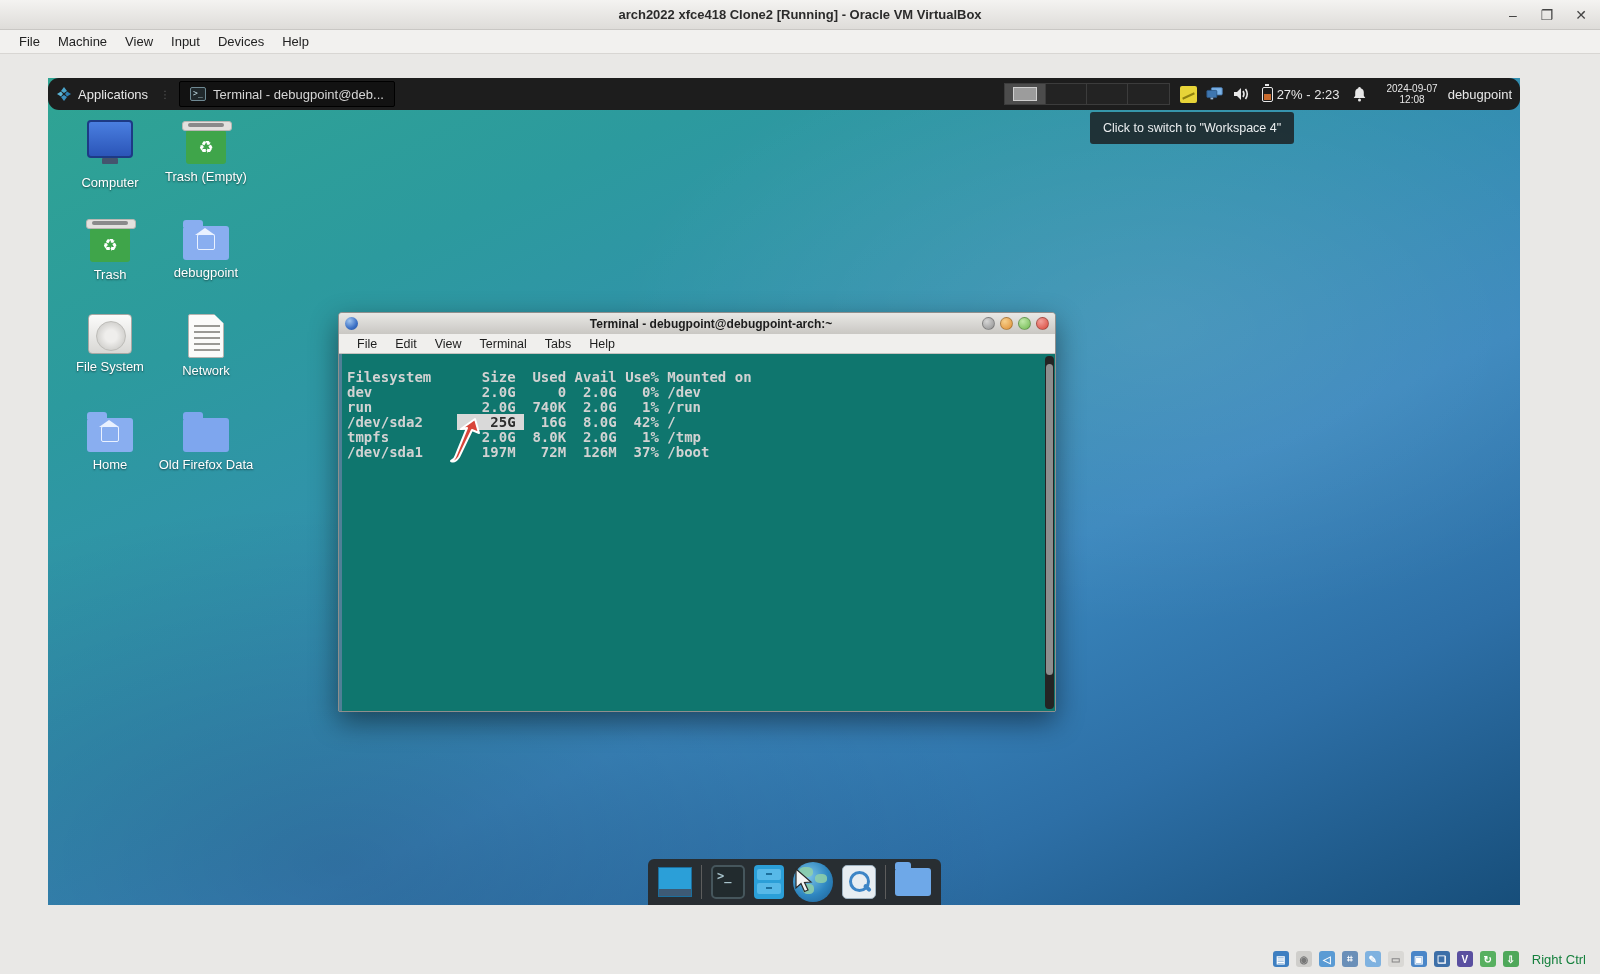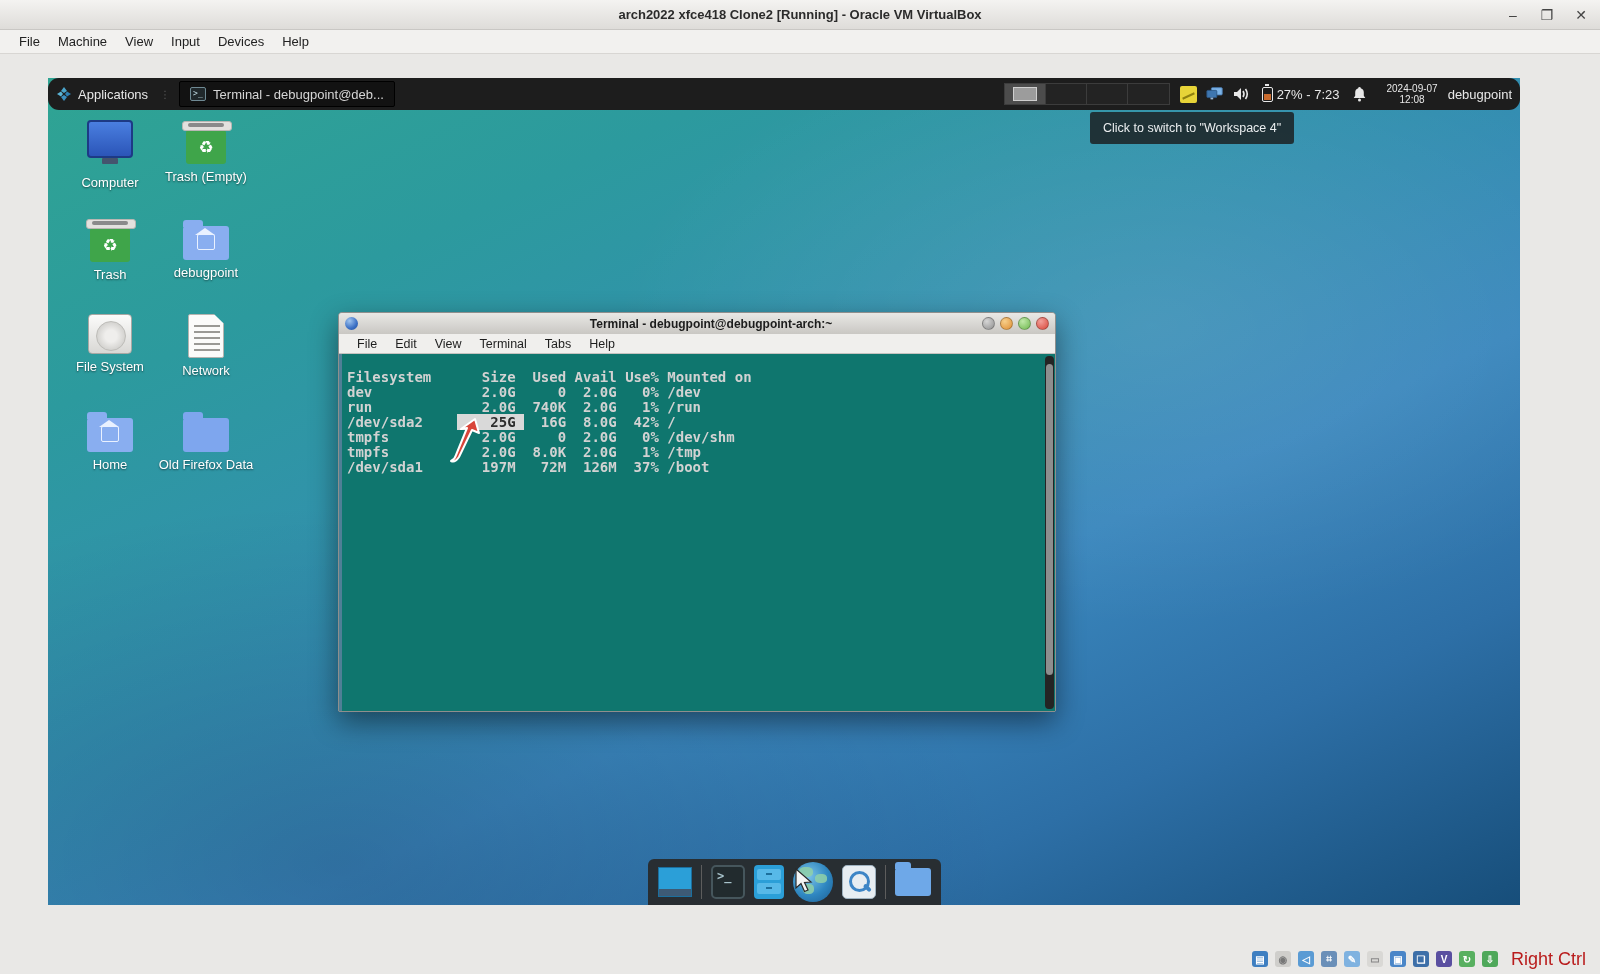--- a/index.html
+++ b/index.html
@@ -121,21 +121,21 @@
   .dk-finder:after { content:""; position:absolute; left:20px; top:20px; width:9px; height:3.5px; background:#3d85c6; transform:rotate(45deg); border-radius:2px; }
   .dk-folder { width:36px; height:28px; background:#6ea8e8; border-radius:3px; position:relative; }
   .dk-folder:before { content:""; position:absolute; top:-6px; left:0; width:16px; height:7px; background:#6ea8e8; border-radius:3px 3px 0 0; }
   .cursor-arrow { position:absolute; z-index:9; }
 
   
   .statusbar { position:absolute; left:0; bottom:0; width:100%; height:30px; background:#e9e8e6;
     display:flex; align-items:center; justify-content:flex-end; padding-right:14px; gap:7px; }
   .st-ico { width:16px; height:16px; display:flex; align-items:center; justify-content:center;
     font-size:10px; border-radius:3px; color:#fff; font-weight:bold; }
-  .hostkey { font-size:18px; color:#b91c1c; margin-left:6px; }
+  .hostkey { font-size:13px; color:#15803d; margin-left:6px; }
 
   svg { display:block; }
 </style>
 </head>
 <body>
 
 <div class="vbx-titlebar">
   <div class="vbx-title">arch2022 xfce418 Clone2 [Running] - Oracle VM VirtualBox</div>
   <div class="vbx-winbtns">
     <div class="vbx-winbtn">–</div>
@@ -193,21 +193,21 @@
         <div class="tray-ico">
           <svg width="18" height="16" viewBox="0 0 18 16">
             <path d="M1 6 h3 l4-4 v12 l-4-4 h-3 z" fill="#e8e8e8"></path>
             <path d="M10 5 q2 3 0 6 M12.5 3 q3.5 5 0 10" stroke="#e8e8e8" stroke-width="1.6" fill="none"></path>
           </svg>
         </div>
         <div class="battery-wrap">
           <div class="battery-body">
               <div class="battery-fill"></div>
             </div>
-          <span class="battery-text">27% - 7:23</span>
+          <span class="battery-text">27% - 2:23</span>
         </div>
         <div class="tray-ico">
           <svg width="15" height="16" viewBox="0 0 15 16">
             <path d="M7.5 1 a1.3 1.3 0 0 1 1.3 1.3 a4.4 4.4 0 0 1 3 4.2 v3.3 l1.5 2.2 h-11.6 l1.5-2.2 v-3.3 a4.4 4.4 0 0 1 3-4.2 a1.3 1.3 0 0 1 1.3-1.3 z" fill="#e8e8e8"></path>
             <circle cx="7.5" cy="14" r="1.5" fill="#e8e8e8"></circle>
           </svg>
         </div>
       </div>
       <div class="clock">
         <div>2024-09-07</div>
@@ -277,21 +277,20 @@
       <div class="term-menu-item">Terminal</div>
       <div class="term-menu-item">Tabs</div>
       <div class="term-menu-item">Help</div>
     </div>
     <div class="term-content">
       <div class="term-text">
         <pre class="tline">Filesystem      Size  Used Avail Use% Mounted on</pre>
         <pre class="tline">dev             2.0G     0  2.0G   0% /dev</pre>
         <pre class="tline">run             2.0G  740K  2.0G   1% /run</pre>
         <pre class="tline"><span>/dev/sda2    </span><span class="hl">    25G </span><span>  16G  8.0G  42% /</span></pre>
-        <pre class="tline">tmpfs           2.0G     0  2.0G   0% /dev/shm</pre>
         <pre class="tline">tmpfs           2.0G  8.0K  2.0G   1% /tmp</pre>
         <pre class="tline">/dev/sda1       197M   72M  126M  37% /boot</pre>
       </div>
       <div class="red-arrow">
         <svg width="36" height="48" viewBox="0 0 36 48">
           <path d="M30 2 L34 16 L27 13 L14 40 Q10 46 6 44 Q10 42 11 38 L22 11 L16 12 Z" fill="#d9453a" stroke="#ffffff" stroke-width="2" stroke-linejoin="round"></path>
         </svg>
       </div>
       <div class="term-scrollbar">
         <div class="term-thumb"></div>

